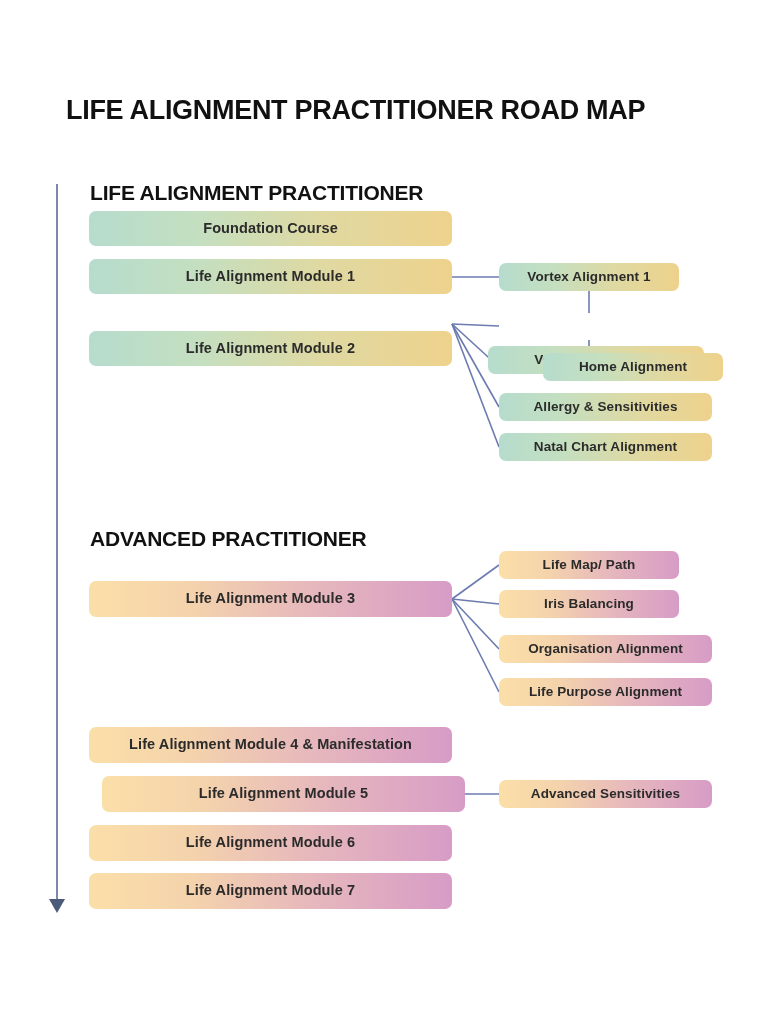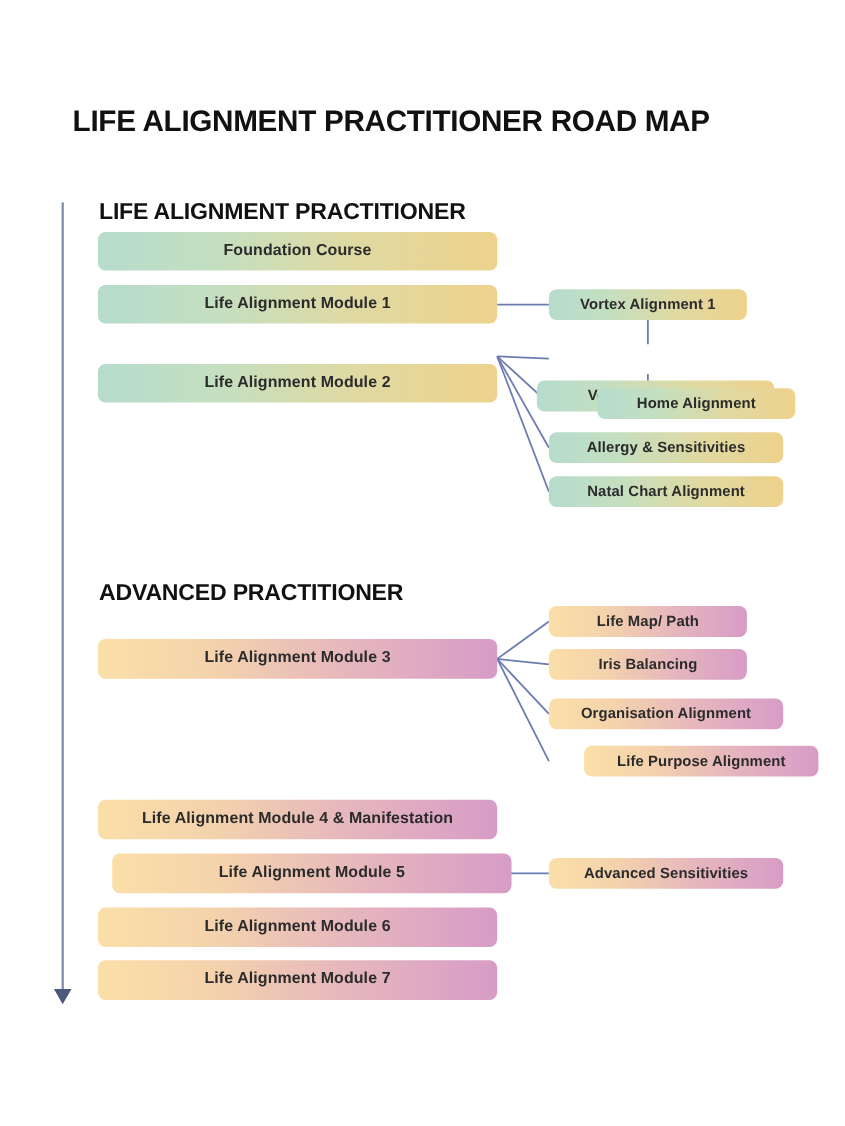--- a/index.html
+++ b/index.html
@@ -136,21 +136,21 @@
   <div class="section-head" style="left:90px; top:527px;">ADVANCED PRACTITIONER</div>
 
   <div class="node main grad-pink" style="left:89px; top:581px; width:363px; height:36px;">Life Alignment Module 3</div>
 
   <div class="node grad-pink" style="left:499px; top:551px; width:180px; height:28px;">Life Map/ Path</div>
 
   <div class="node grad-pink" style="left:499px; top:590px; width:180px; height:28px;">Iris Balancing</div>
 
   <div class="node grad-pink" style="left:499px; top:635px; width:213px; height:28px;">Organisation Alignment</div>
 
-  <div class="node grad-pink" style="left:499px; top:678px; width:213px; height:28px;margin-left:32px;">Life Purpose Alignment</div>
+  <div class="node grad-pink" style="left:499px; top:678px; width:213px; height:28px;">Life Purpose Alignment</div>
 
   <div class="node main grad-pink" style="left:89px; top:727px; width:363px; height:36px;">Life Alignment Module 4 &amp; Manifestation</div>
 
   <div class="node main grad-pink" style="left:102px; top:776px; width:363px; height:36px;">Life Alignment Module 5</div>
 
   <div class="node grad-pink" style="left:499px; top:780px; width:213px; height:28px;">Advanced Sensitivities</div>
 
   <div class="node main grad-pink" style="left:89px; top:825px; width:363px; height:36px;">Life Alignment Module 6</div>
 
   <div class="node main grad-pink" style="left:89px; top:873px; width:363px; height:36px;">Life Alignment Module 7</div>

